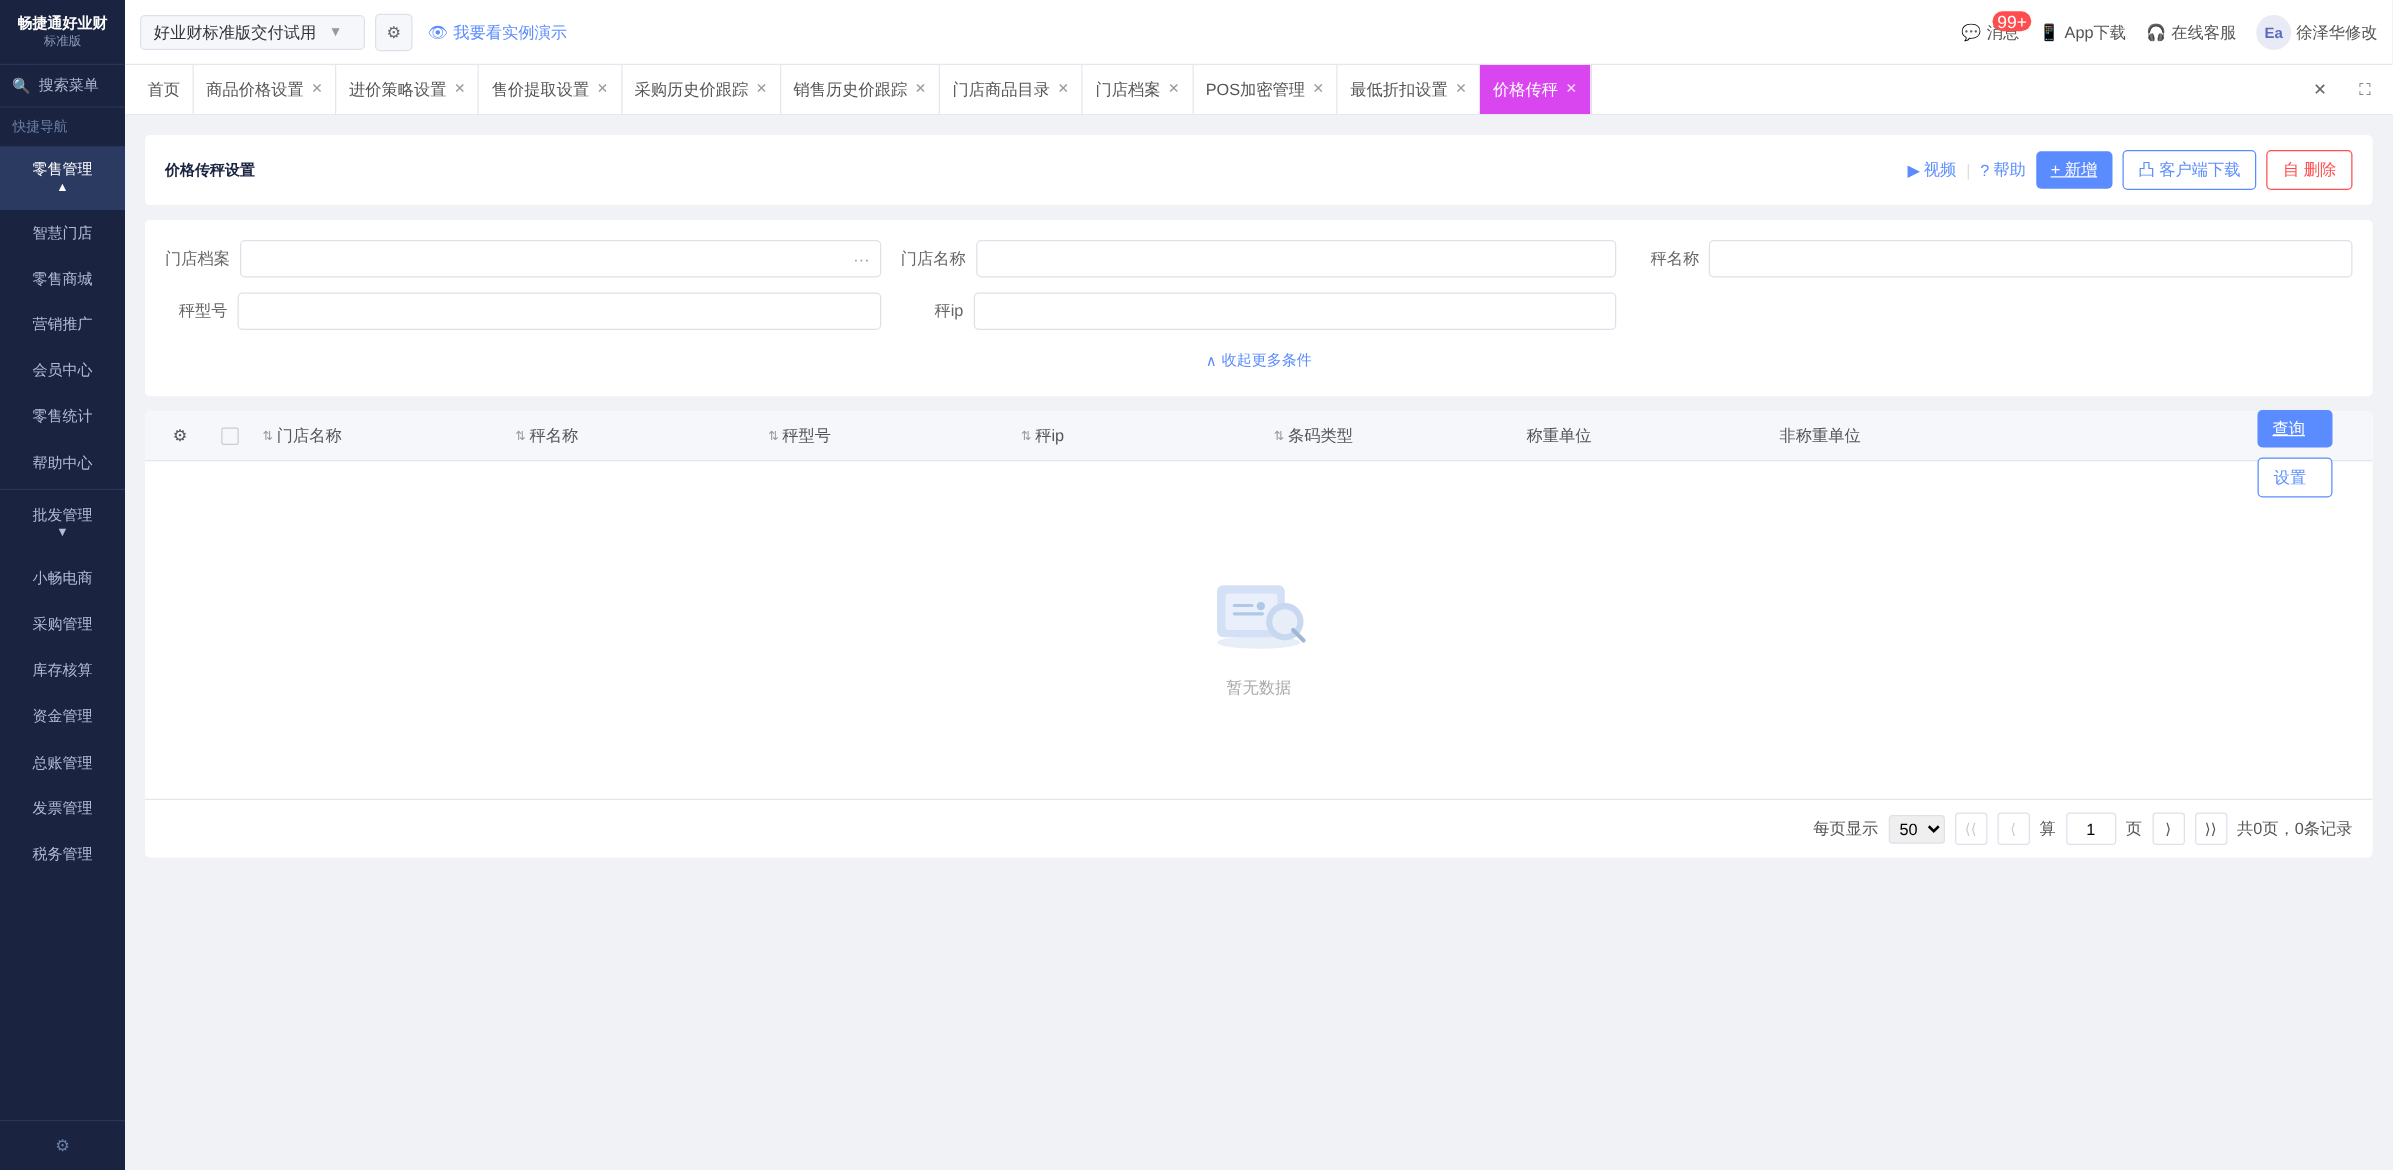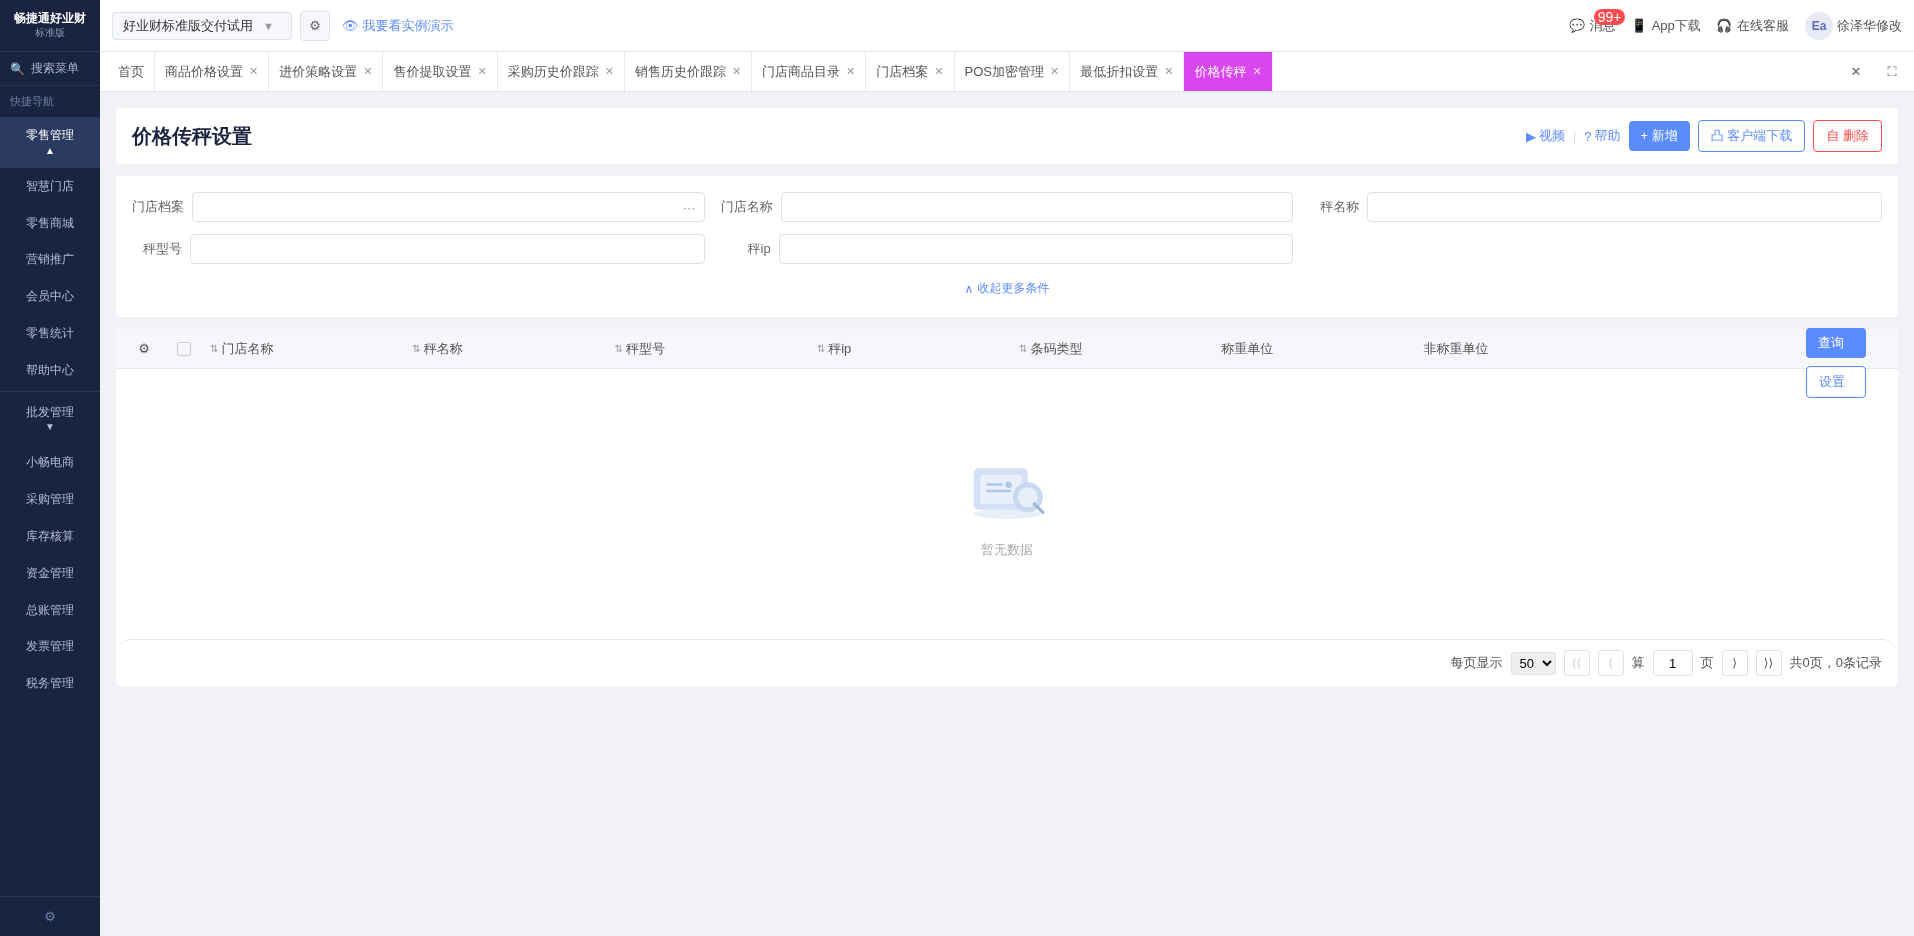--- a/index.html
+++ b/index.html
@@ -228,21 +228,21 @@
     .page-header {
       background: #fff;
       padding: 12px 16px;
       margin-bottom: 12px;
       border-radius: 4px;
       display: flex;
       align-items: center;
       justify-content: space-between;
     }
     .page-title {
-      font-size: 20px;
+      font-size: 12px;
       font-weight: bold;
       color: #1a2340;
     }
     .page-actions {
       display: flex;
       align-items: center;
       gap: 8px;
     }
     .page-action-link {
       display: flex;
@@ -257,21 +257,21 @@
       display: inline-flex;
       align-items: center;
       gap: 4px;
       padding: 6px 12px;
       border-radius: 4px;
       font-size: 13px;
       cursor: pointer;
       border: none;
       outline: none;
     }
-    .btn-primary { background: #5b8cff; color: #fff; }
+    .btn-primary { background: #5b8cff; color: #fff; text-decoration: underline; }
     .btn-outline { background: #fff; color: #5b8cff; border: 1px solid #5b8cff; }
     .btn-danger { background: #fff; color: #ff4d4f; border: 1px solid #ff4d4f; }
 
     
     .filter-area {
       background: #fff;
       padding: 16px;
       border-radius: 4px;
       margin-bottom: 12px;
     }
@@ -385,21 +385,20 @@
     .pagination-bar {
       background: #fff;
       border-top: 1px solid #e4e7ed;
       padding: 10px 16px;
       display: flex;
       align-items: center;
       justify-content: flex-end;
       gap: 8px;
       font-size: 13px;
       color: #555;
-      border-radius: 16px;
     }
     .pagination-bar select {
       border: 1px solid #dde1ea;
       border-radius: 3px;
       padding: 2px 4px;
       font-size: 13px;
     }
     .page-btn {
       width: 26px; height: 26px;
       display: flex; align-items: center; justify-content: center;

